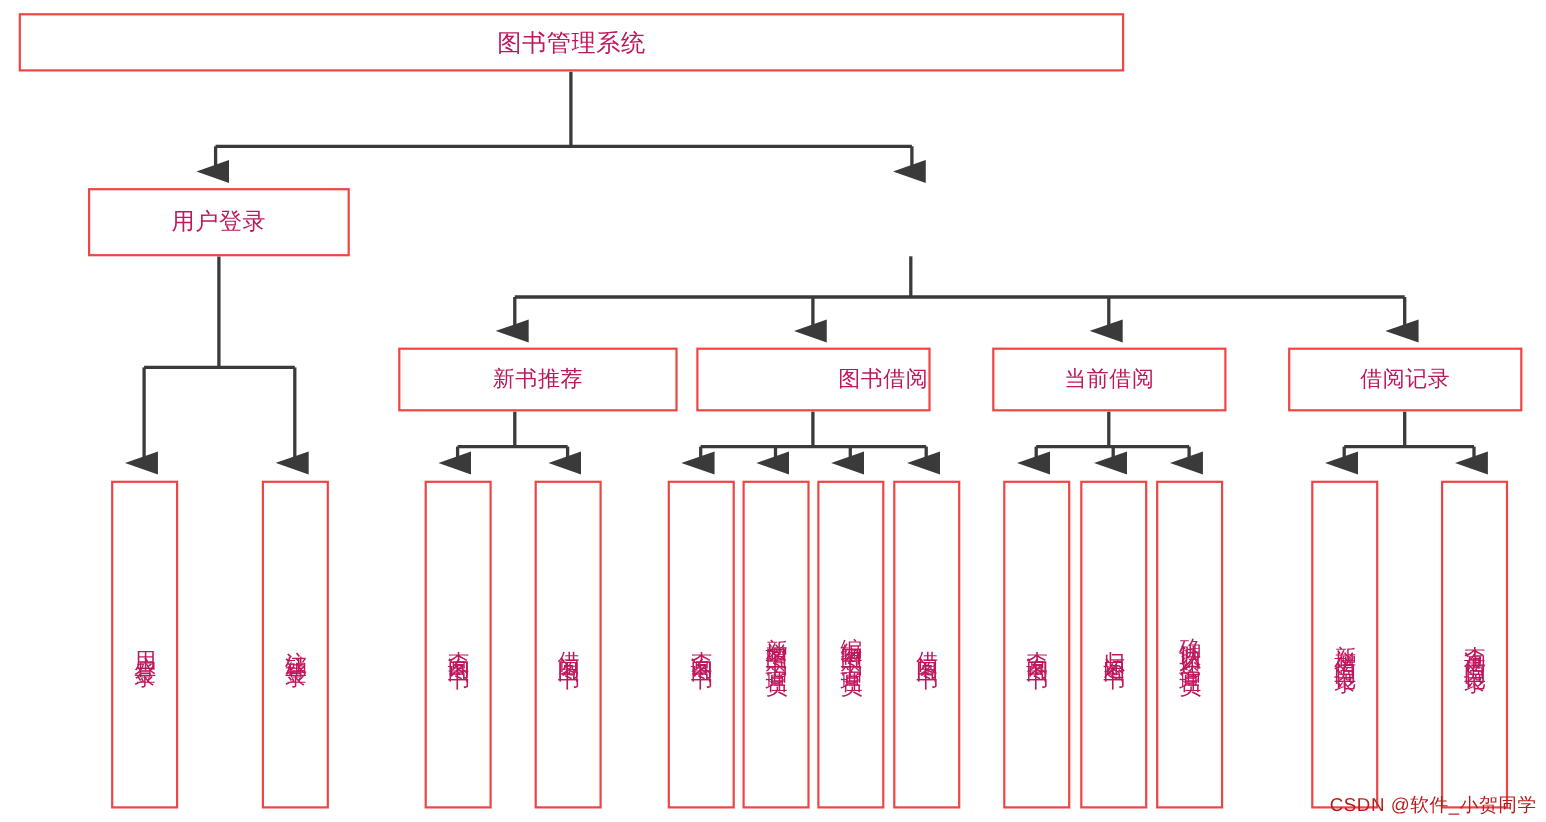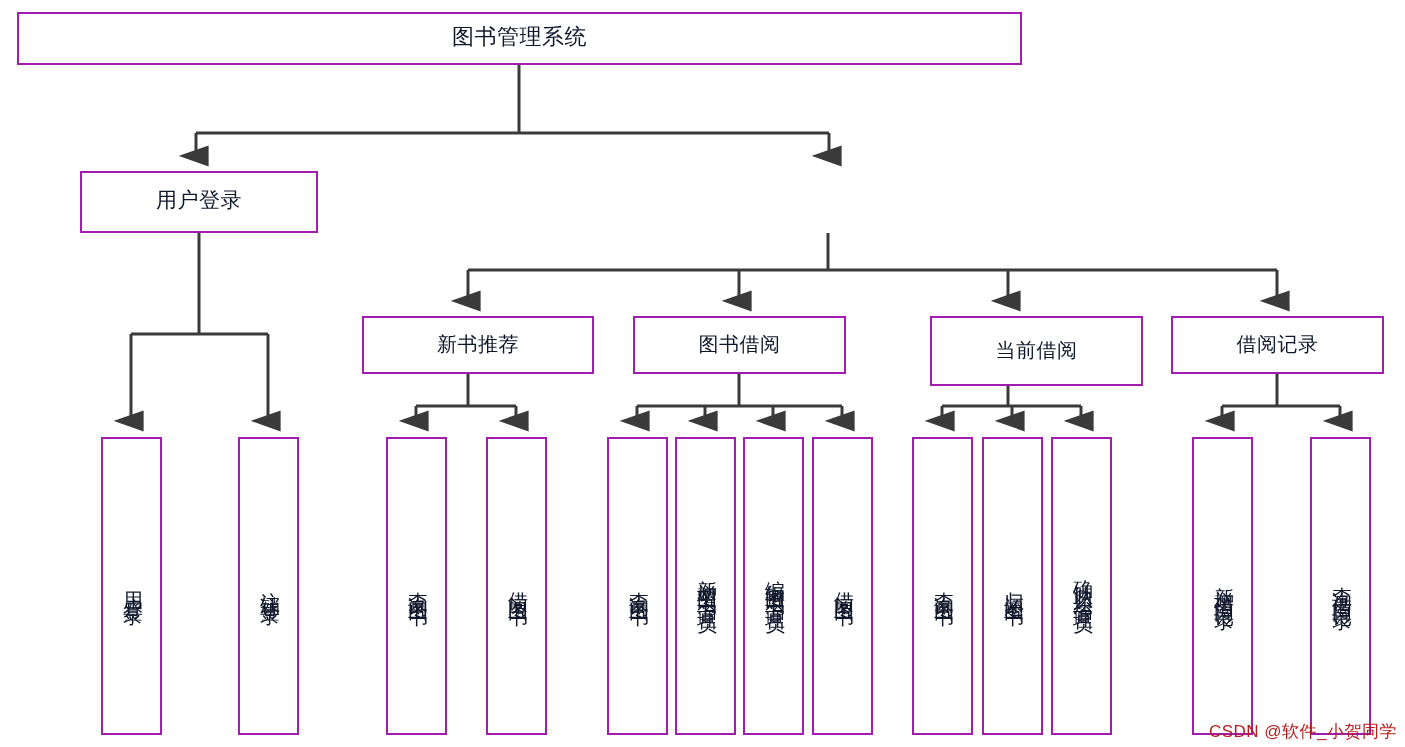--- a/index.html
+++ b/index.html
@@ -22,26 +22,25 @@
     left: 0;
     top: 0;
     width: 1405px;
     height: 747px;
     pointer-events: none;
   }
   .node {
     position: absolute;
     box-sizing: border-box;
     background: #ffffff;
-    border: 2px solid #a21caf;
+    border: 2px solid #ef4444;
     display: flex;
     align-items: center;
     justify-content: center;
-    color: #0f172a;
-    font-family: Liberation Mono, monospace;
+    color: #be185d;
   }
   .node.root {
     font-size: 22px;
   }
   .node.lvl2 {
     font-size: 21px;
   }
   .node.lvl3 {
     font-size: 20px;
   }
@@ -130,27 +129,27 @@
   </svg>
 
   <div class="node root" style="left:17px; top:12px; width:1005px; height:53px;">
     <span class="label">图书管理系统</span>
   </div>
 
   <div class="node lvl2" style="left:80px; top:171px; width:238px; height:62px;">
     <span class="label">用户登录</span>
   </div>
 
-  <div class="node lvl3" style="left:362px; top:316px; width:232px; height:58px;align-items:center;">
+  <div class="node lvl3" style="left:362px; top:316px; width:254px; height:58px;align-items:center;">
     <span class="label">新书推荐</span>
   </div>
-  <div class="node lvl3" style="left:633px; top:316px; width:213px; height:58px;">
+  <div class="node lvl3" style="left:633px; top:316px; width:213px; height:58px;justify-content:flex-end;">
     <span class="label">图书借阅</span>
   </div>
-  <div class="node lvl3" style="left:902px; top:316px; width:213px; height:70px;margin-left:28px;">
+  <div class="node lvl3" style="left:902px; top:316px; width:213px; height:58px;">
     <span class="label">当前借阅</span>
   </div>
   <div class="node lvl3" style="left:1171px; top:316px; width:213px; height:58px;">
     <span class="label">借阅记录</span>
   </div>
 
   <div class="node leaf" style="left:101px; top:437px; width:61px; height:298px;">
     <span class="label">用户登录</span>
   </div>
   <div class="node leaf" style="left:238px; top:437px; width:61px; height:298px;">

